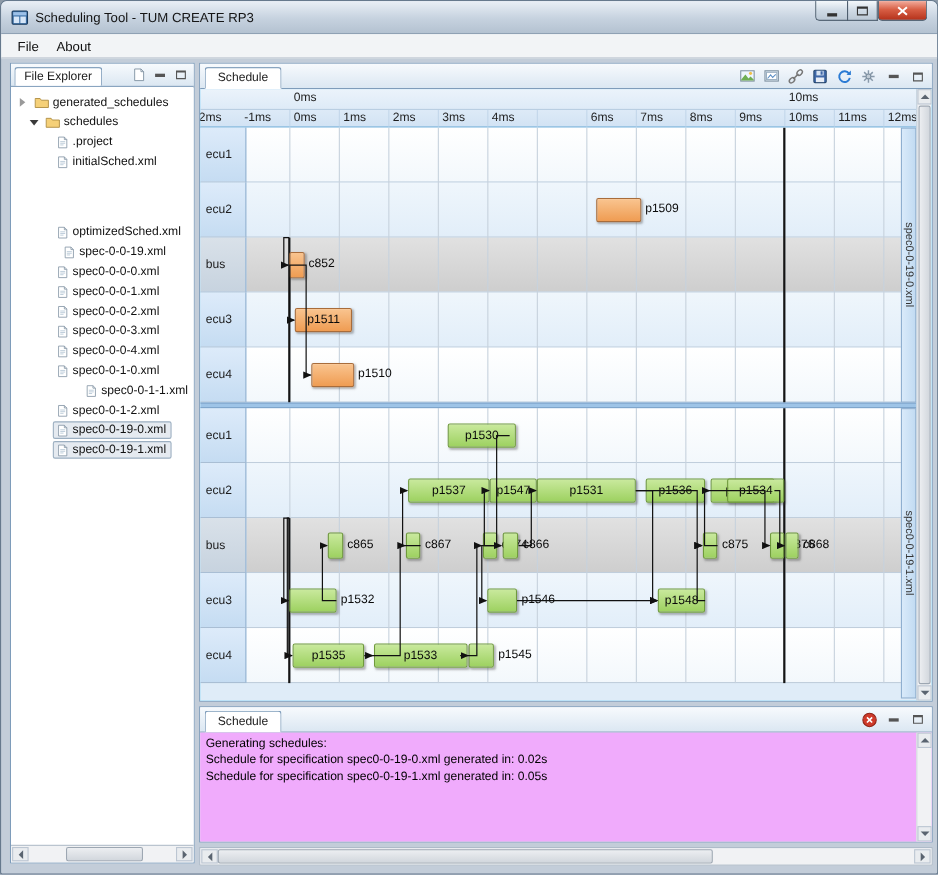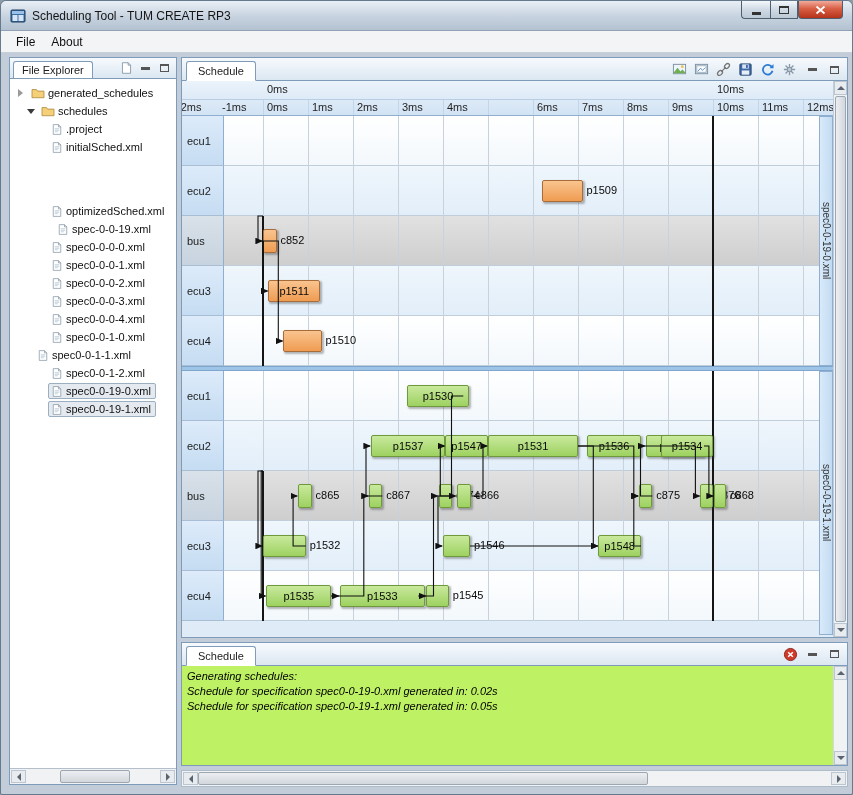--- a/index.html
+++ b/index.html
@@ -91,21 +91,21 @@
   .task.orange{background:linear-gradient(#f9c48f,#ef9c52);border:1px solid #a86c3b;}
   .task.green{background:linear-gradient(#c9e99d,#9dd160);border:1px solid #6f9a3c;}
   .task-label{position:absolute;font-size:11px;color:#0a0a0a;white-space:nowrap;}
   .section svg{position:absolute;left:0;top:0;pointer-events:none;}
   .side-strip{position:absolute;left:637px;width:14px;background:linear-gradient(90deg,#d9eafa,#c2dbf2);
     border:1px solid #8fafd0;display:flex;align-items:center;justify-content:center;}
   .side-strip span{writing-mode:vertical-rl;font-size:10px;color:#333;}
   .sep{position:absolute;left:0;width:651px;height:5px;background:#9ec4e7;border-top:1px solid #7fa6cc;border-bottom:1px solid #7fa6cc;}
   
   .console{left:180px;top:641px;width:667px;height:124px;display:flex;flex-direction:column;}
-  .console-content{flex:1;position:relative;background:#bef264;overflow:hidden;font-style:italic;}
+  .console-content{flex:1;position:relative;background:#f0abfc;overflow:hidden;}
   .console-lines{position:absolute;left:5px;top:3px;right:18px;}
   .console-line{font-size:11px;line-height:15px;color:#000;white-space:nowrap;}
   .console-vscroll{position:absolute;right:0;top:0;bottom:0;width:14px;background:#f1f2f4;border-left:1px solid #d4dae0;}
 </style>
 </head>
 <body>
 
 <div class="window">
 
   <div class="titlebar">
@@ -302,21 +302,21 @@
             <span class="ticon">
               <svg width="12" height="13" viewBox="0 0 16 16">
                 <path d="M3,1.5 H10 L13,4.5 V14.5 H3 Z" fill="#fff" stroke="#8495a5"></path>
                 <path d="M10,1.5 V4.5 H13" fill="none" stroke="#8495a5"></path>
                 <path d="M5,7 H11 M5,9 H11 M5,11 H9" stroke="#9eb4c8" stroke-width="0.8"></path>
               </svg>
             </span>
             <span>spec0-0-1-0.xml</span>
           </span>
         </div>
-        <div class="trow" style="padding-left: 12px;">
+        <div class="trow" style="padding-left: 12px; gap: 40px;">
           <span class="tri"></span>
           <span class="box">
             <span class="ticon">
               <svg width="12" height="13" viewBox="0 0 16 16">
                 <path d="M3,1.5 H10 L13,4.5 V14.5 H3 Z" fill="#fff" stroke="#8495a5"></path>
                 <path d="M10,1.5 V4.5 H13" fill="none" stroke="#8495a5"></path>
                 <path d="M5,7 H11 M5,9 H11 M5,11 H9" stroke="#9eb4c8" stroke-width="0.8"></path>
               </svg>
             </span>
             <span>spec0-0-1-1.xml</span>

